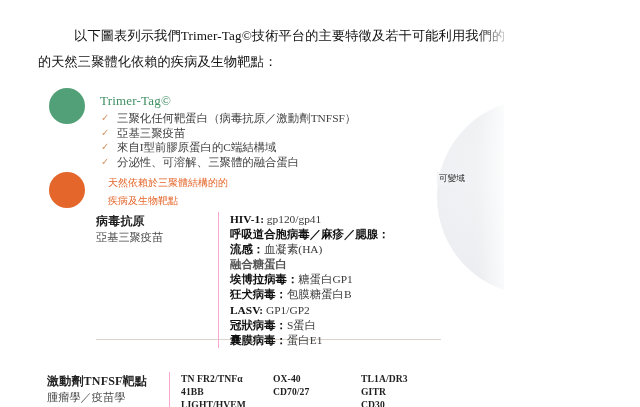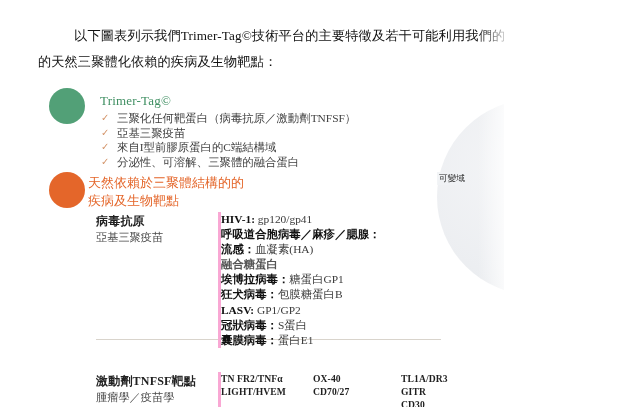--- a/index.html
+++ b/index.html
@@ -78,36 +78,37 @@
     position: absolute;
     left: 1px; top: 0px;
     color: #d4956a;
     font-size: 10px;
     line-height: 14.6px;
   }
 
   
   .orange-head {
     position: absolute;
-    left: 88px; top: 174px;
-    font-size: 13px;
+    left: 108px; top: 174px;
+    font-size: 10px;
     line-height: 17.5px;
     color: #e4662a;
     width: 300px;
   }
 
   
   .tbl {
     position: absolute;
     left: 96px; top: 212px;
     width: 345px;
   }
   .tbl-row {
     display: flex;
     align-items: flex-start;
+    justify-content: flex-end;
   }
   .tbl-row.second { margin-top: 8px; padding-top: 8px; }
   .rowsep {
     position: absolute;
     left: 96px;
     top: 339px;
     width: 345px;
     height: 1px;
     background: #d9d4cc;
   }
@@ -122,21 +123,22 @@
     color: #222222;
     line-height: 16px;
     letter-spacing: .2px;
   }
   .cell-label .lab-sub {
     font-size: 11.2px;
     color: #4a4a4a;
     line-height: 16px;
   }
   .cell-body {
-    border-left: 3px solid #f9a8d4;
+    border-left: 1px solid #f9a8d4;
+    padding-left: 11px;
     flex: 1 1 auto;
   }
   .vlist { margin: 0; padding: 0; list-style: none; }
   .vlist li {
     font-size: 11.4px;
     line-height: 15.1px;
     color: #2b2b2b;
     white-space: nowrap;
   }
   .vlist li b { font-weight: bold; color: #111111; }
@@ -269,20 +271,21 @@
 
     <div class="tbl-row second" style="margin-top:16px;">
       <div class="cell-label">
         <div class="lab-main">激動劑TNFSF靶點</div>
         <div class="lab-sub">腫瘤學／疫苗學</div>
       </div>
       <div class="cell-body">
         <div class="grid3">
           <div class="col c1">
             <div>TN FR2/TNFα</div>
+            <div>41BB</div>
             <div>LIGHT/HVEM</div>
           </div>
           <div class="col c2">
             <div>OX-40</div>
             <div>CD70/27</div>
           </div>
           <div class="col c3">
             <div>TL1A/DR3</div>
             <div>GITR</div>
             <div>CD30</div>

